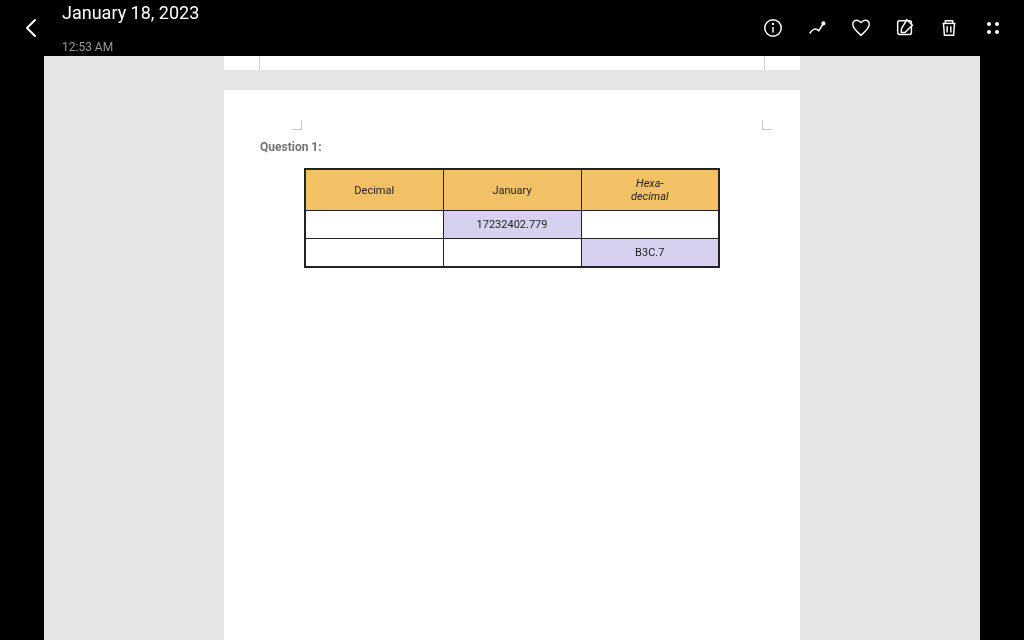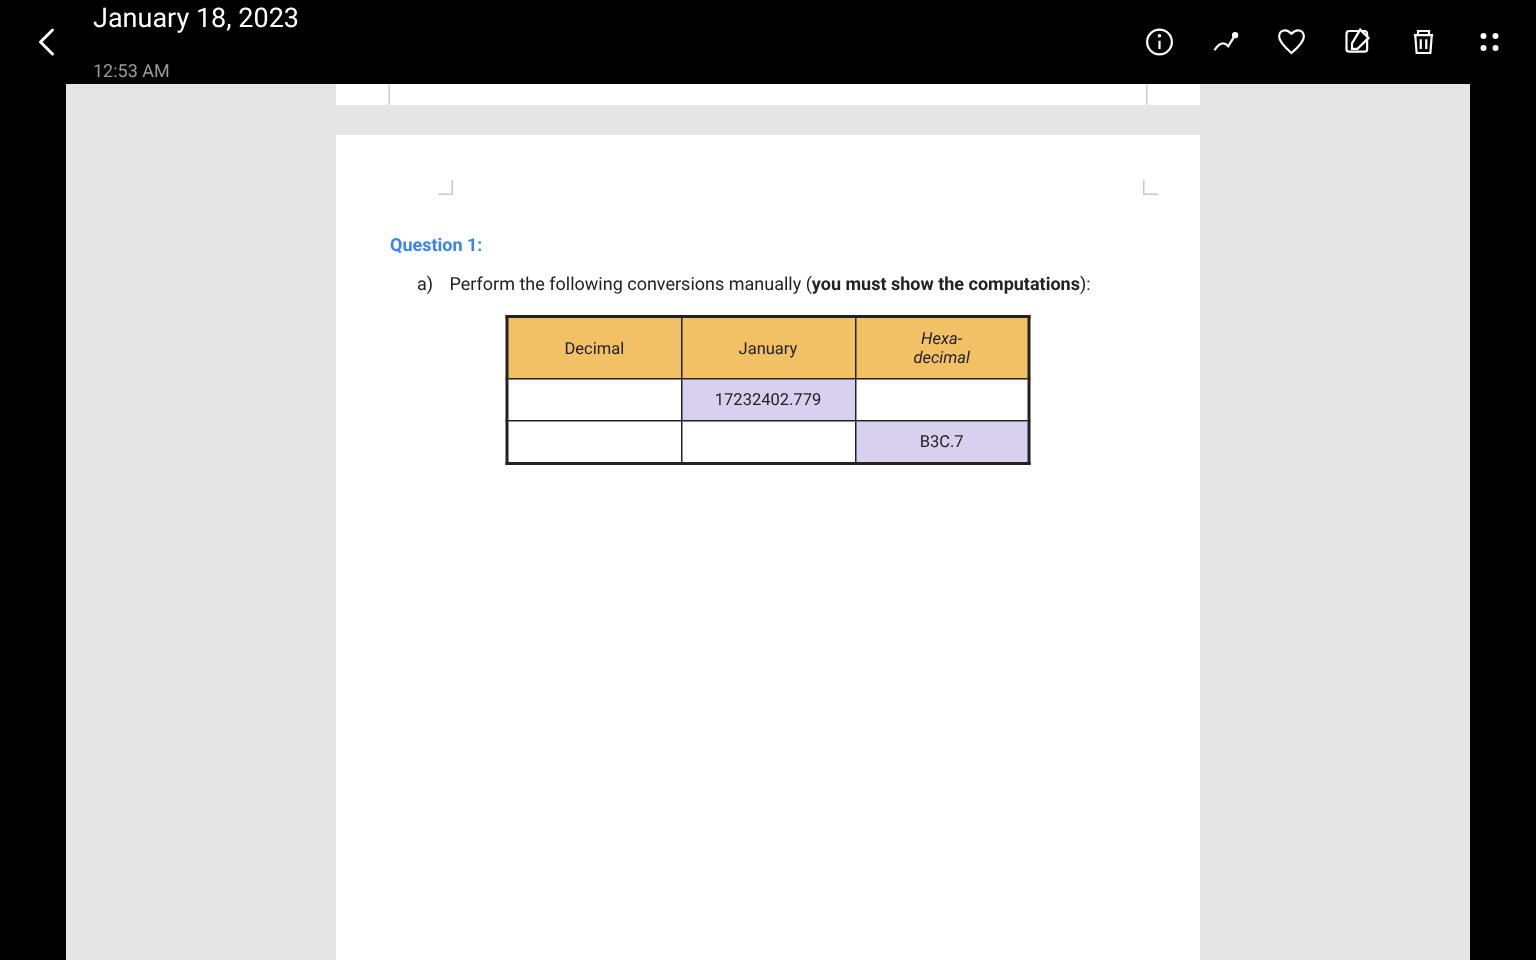--- a/index.html
+++ b/index.html
@@ -122,36 +122,36 @@
       border-color: #c8c8c8;
       border-style: solid;
       border-width: 0;
     }
     .crop-tl { top: 30px; left: 68px; border-bottom-width: 1px; border-right-width: 1px; }
     .crop-tr { top: 30px; right: 28px; border-bottom-width: 1px; border-left-width: 1px; }
 
     .q-title {
       font-size: 12px;
       font-weight: 700;
-      color: #3b82f6;
-      margin-top: 38px;
+      color: #737373;
+      margin-top: 22px;
     }
     .q-line {
       font-size: 12px;
       color: #222;
       margin-top: 12px;
       padding-left: 18px;
     }
     .q-line .a { margin-right: 8px; }
     .q-line .bold { font-weight: 700; }
 
     table.conv {
       border-collapse: collapse;
       margin: 14px auto 0 auto;
-      width: 350px;
+      width: 416px;
       font-size: 11px;
       color: #222;
       border: 2px solid #222;
     }
     table.conv th, table.conv td {
       border: 1px solid #222;
       text-align: center;
       padding: 7px 4px;
       width: 33.33%;
     }
@@ -227,24 +227,20 @@
     <div class="dim-caption"></div>
     <div class="vline-a"></div>
     <div class="vline-b"></div>
   </div>
 
   <div class="page">
     <div class="crop-tl"></div>
     <div class="crop-tr"></div>
 
     <div class="q-title">Question 1:</div>
-    <div class="q-line">
-      <span class="a">a)</span>
-      <span>Perform the following conversions manually (</span><span class="bold">you must show the computations</span><span>):</span>
-    </div>
 
     <table class="conv">
       <thead>
         <tr>
           <th>Decimal</th>
           <th>January</th>
           <th style="white-space:pre-line;font-style:italic;">Hexa-
 decimal</th>
         </tr>
       </thead>

